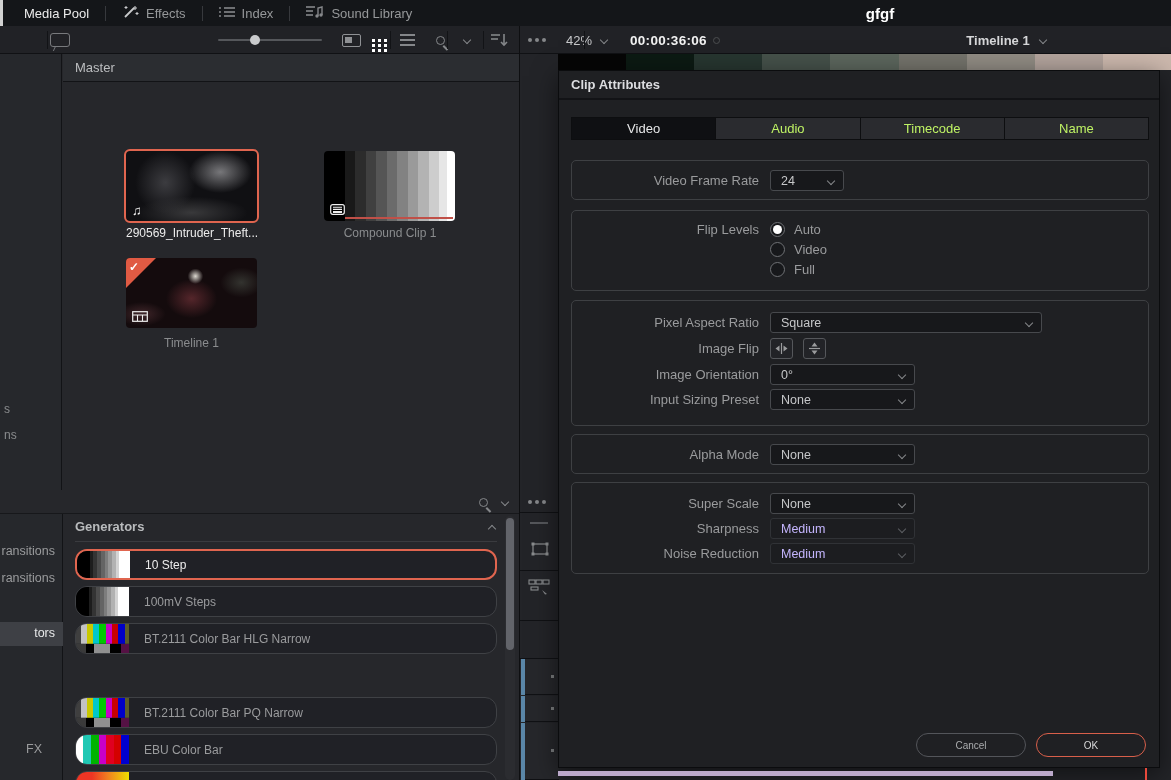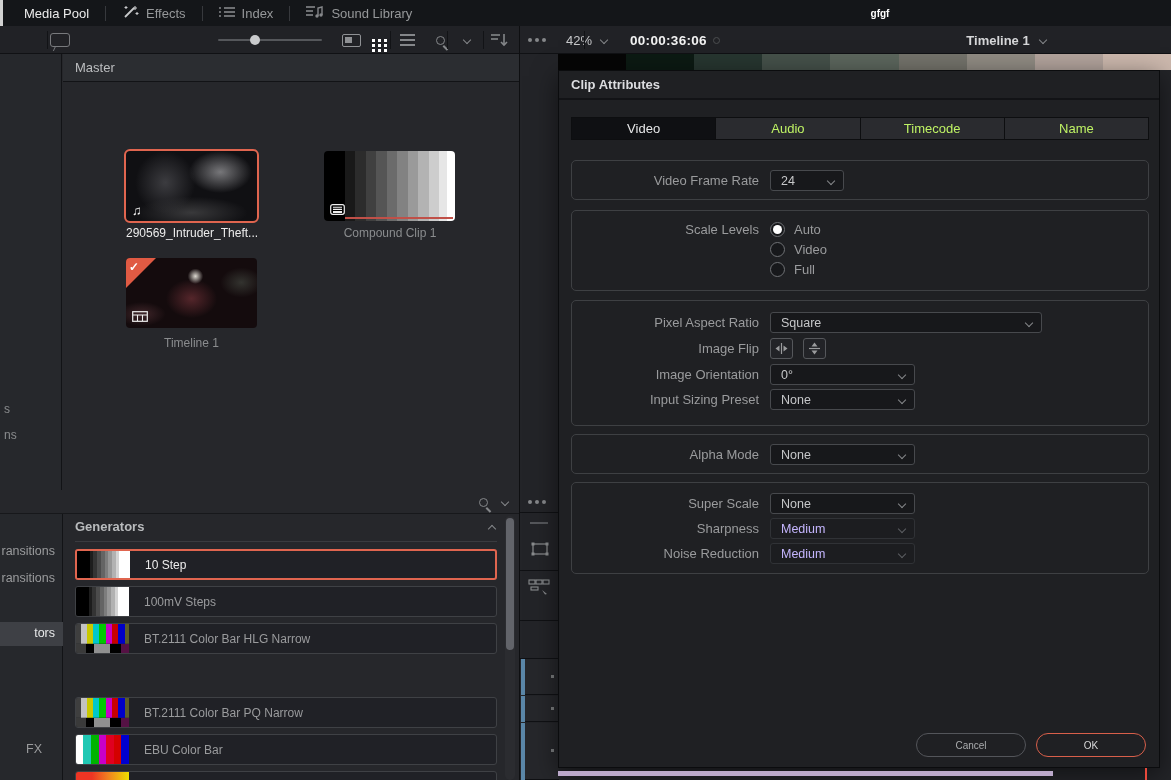--- a/index.html
+++ b/index.html
@@ -6,21 +6,21 @@
   html,body { background:#232428; }
   body { font-family:"Liberation Sans", sans-serif; }
   .screen { position:relative; width:1171px; height:780px; overflow:hidden; background:#232428; color:#9a9b9d; font-size:13px; }
 
   
   .topbar { position:absolute; left:0; top:0; width:1171px; height:26px; background:#141619; display:flex; align-items:center; }
   .edge-strip { position:absolute; left:0; top:0; width:3px; height:26px; background:#d2d2d2; }
   .tb-btn { display:flex; align-items:center; gap:7px; padding:0 16px; height:26px; color:#96989a; cursor:default; }
   .tb-btn.active { color:#ececec; }
   .tb-sep { width:1px; height:15px; background:#37393d; }
-  .project-title { position:absolute; left:840px; top:0; width:80px; height:26px; display:flex; align-items:center; justify-content:center; color:#fff; font-weight:bold; font-size:10px; }
+  .project-title { position:absolute; left:840px; top:0; width:80px; height:26px; display:flex; align-items:center; justify-content:center; color:#fff; font-weight:bold; font-size:15px; }
 
   
   .toolbar2 { position:absolute; left:0; top:26px; width:1171px; height:28px; background:#212226; border-bottom:1px solid #101114; }
   .t2 { position:absolute; top:0; height:28px; display:flex; align-items:center;margin-left:36px; }
   .vdiv { position:absolute; top:5px; width:1px; height:18px; background:#121316; }
 
   .chev { display:inline-block; width:6px; height:6px; border-right:1.6px solid #85878a; border-bottom:1.6px solid #85878a; transform:rotate(45deg); }
   .chev.up { transform:rotate(-135deg); }
   .chev.dim { border-color:#5c5e62; }
 
@@ -88,21 +88,21 @@
   
   .fxpanel { position:absolute; left:0; top:490px; width:519px; height:290px; background:#26272b; }
   .fx-header { position:absolute; left:0; top:0; width:519px; height:24px; background:#26272b; border-bottom:1px solid #17181b; }
   .fx-sidebar { position:absolute; left:0; top:24px; width:63px; height:266px; background:#26282c; border-right:1px solid #121316; }
   .fx-frag { position:absolute; color:#9a9b9d; font-size:12.5px; white-space:nowrap;padding-left:20px; }
   .fx-frag.sel { color:#e8e9ea; }
   .fx-selbar { position:absolute; left:0; width:63px; height:24px; background:#3e4045; }
   .gen-title { position:absolute; left:75px; top:29px; width:422px; color:#b9bbbd; font-weight:bold; font-size:13px; }
   .gen-rule { position:absolute; left:75px; top:51px; width:422px; height:1px; background:#3a3b3f; }
 
-  .gen-item { position:absolute; left:75px; width:422px; height:31px; background:#202126; border:1px solid #3f4145; border-radius:3px; display:flex; align-items:center; overflow:hidden; }
+  .gen-item { position:absolute; left:75px; width:422px; height:31px; background:#202126; border:1px solid #3f4145; border-radius:12px; display:flex; align-items:center; overflow:hidden; }
   .gen-item.sel { border:2px solid #e0654f; }
   .gen-thumb { width:53px; height:100%; flex:none; }
   .gen-name { margin-left:15px; font-size:12px; color:#9a9b9d; }
   .gen-item.sel .gen-name { color:#ececec; }
   .thumb-steps { background:linear-gradient(to right,#000 0 24%,#1d1d1d 24% 31%,#343434 31% 38%,#4c4c4c 38% 45%,#646464 45% 52%,#7d7d7d 52% 59%,#979797 59% 66%,#b2b2b2 66% 73%,#d4d4d4 73% 80%,#fff 80% 100%); }
   .thumb-bt2111 { background:
       linear-gradient(to right,#3f3f3f 0 10%,#c2c2c2 10% 20%,#c8c800 20% 32%,#00c8c8 32% 44%,#00c800 44% 56%,#c800c8 56% 68%,#c80000 68% 80%,#0000c8 80% 92%,#5a5a2a 92% 100%) top / 100% 68% no-repeat,
       linear-gradient(to right,#3a3a3a 0 18%,#000 18% 34%,#909090 34% 64%,#000 64% 84%,#514 84% 100%) bottom / 100% 32% no-repeat; }
   .thumb-ebu { background:linear-gradient(to right,#fff 0 14%,#20c8b4 14% 28%,#00b400 28% 43%,#c800c8 43% 57%,#e00020 57% 71%,#d40000 71% 85%,#0000d0 85% 100%); }
   .thumb-ramp { background:linear-gradient(to right,#ee3524 0 30%,#f08020 60%,#eee000 100%); }
@@ -422,21 +422,21 @@
         <span class="row-label">Video Frame Rate</span>
         <div class="dd" style="width:74px">
           <span>24</span>
           <span class="chev"></span>
         </div>
       </div>
     </div>
 
     <div class="section" style="top:139px; height:81px">
       <div class="row" style="margin-top:8px; height:20px">
-        <span class="row-label">Scale Levels</span>
+        <span class="row-label">Flip Levels</span>
         <span class="radio sel"></span>
         <span class="radio-label">Auto</span>
       </div>
       <div class="row" style="height:20px">
         <span class="row-label"></span>
         <span class="radio"></span>
         <span class="radio-label">Video</span>
       </div>
       <div class="row" style="height:20px">
         <span class="row-label"></span>

